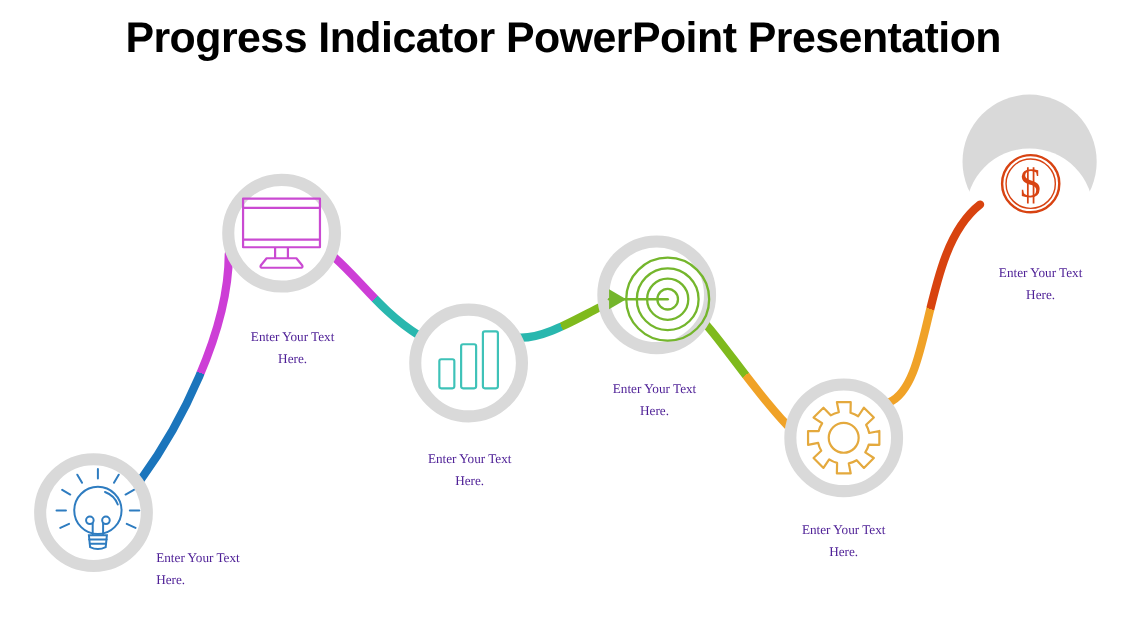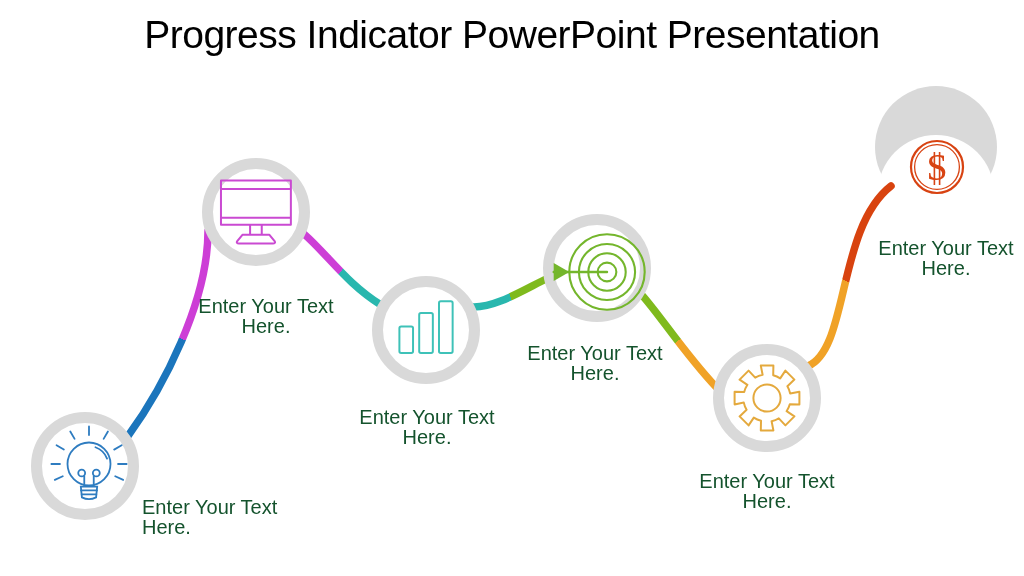--- a/index.html
+++ b/index.html
@@ -2,27 +2,27 @@
 <html><head>
 <meta charset="utf-8">
 <style>
   html,body{margin:0;padding:0;background:#ffffff;}
   .slide{
     position:relative;width:1024px;height:576px;background:#ffffff;
     overflow:hidden;font-family:"Liberation Sans",sans-serif;
   }
   .title{
     position:absolute;top:13px;left:0;width:100%;text-align:center;
-    font-size:39px;font-weight:normal;color:#000000;letter-spacing:-0.5px;
+    font-size:39px;font-weight:bold;color:#000000;letter-spacing:-0.5px;
     white-space:nowrap;
   }
   .diagram{position:absolute;left:0;top:0;}
   .node-label{
-    position:absolute;width:140px;font-size:20px;line-height:20px;
-    color:#14532d;text-align:center;
+    position:absolute;width:140px;font-size:12px;line-height:20px;
+    color:#4c1d95;text-align:center;font-family:Liberation Serif, serif;
   }
   .node-label.left{text-align:left;}
   .lbl-1{left:142px;top:497px;}
   .lbl-2{left:196px;top:296px;}
   .lbl-3{left:357px;top:407px;}
   .lbl-4{left:525px;top:343px;}
   .lbl-5{left:697px;top:471px;}
   .lbl-6{left:876px;top:238px;}
 </style>
 </head>

